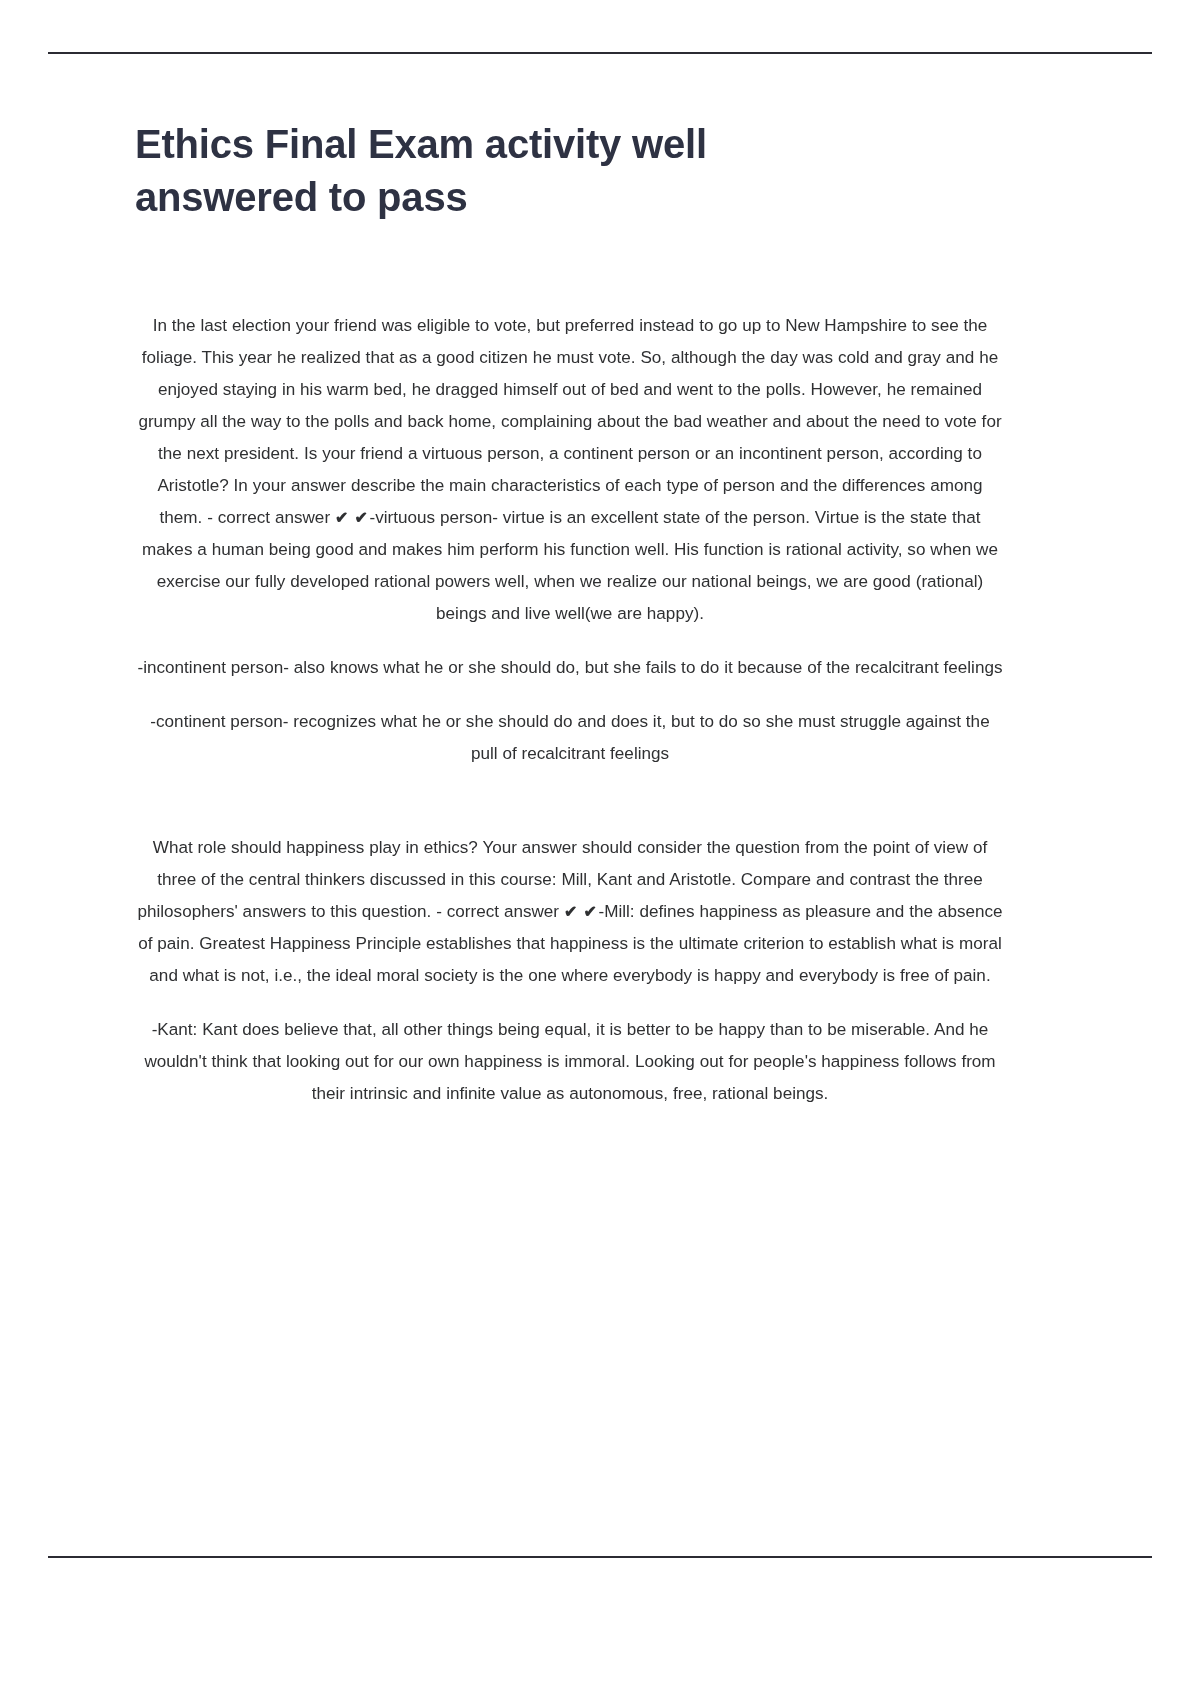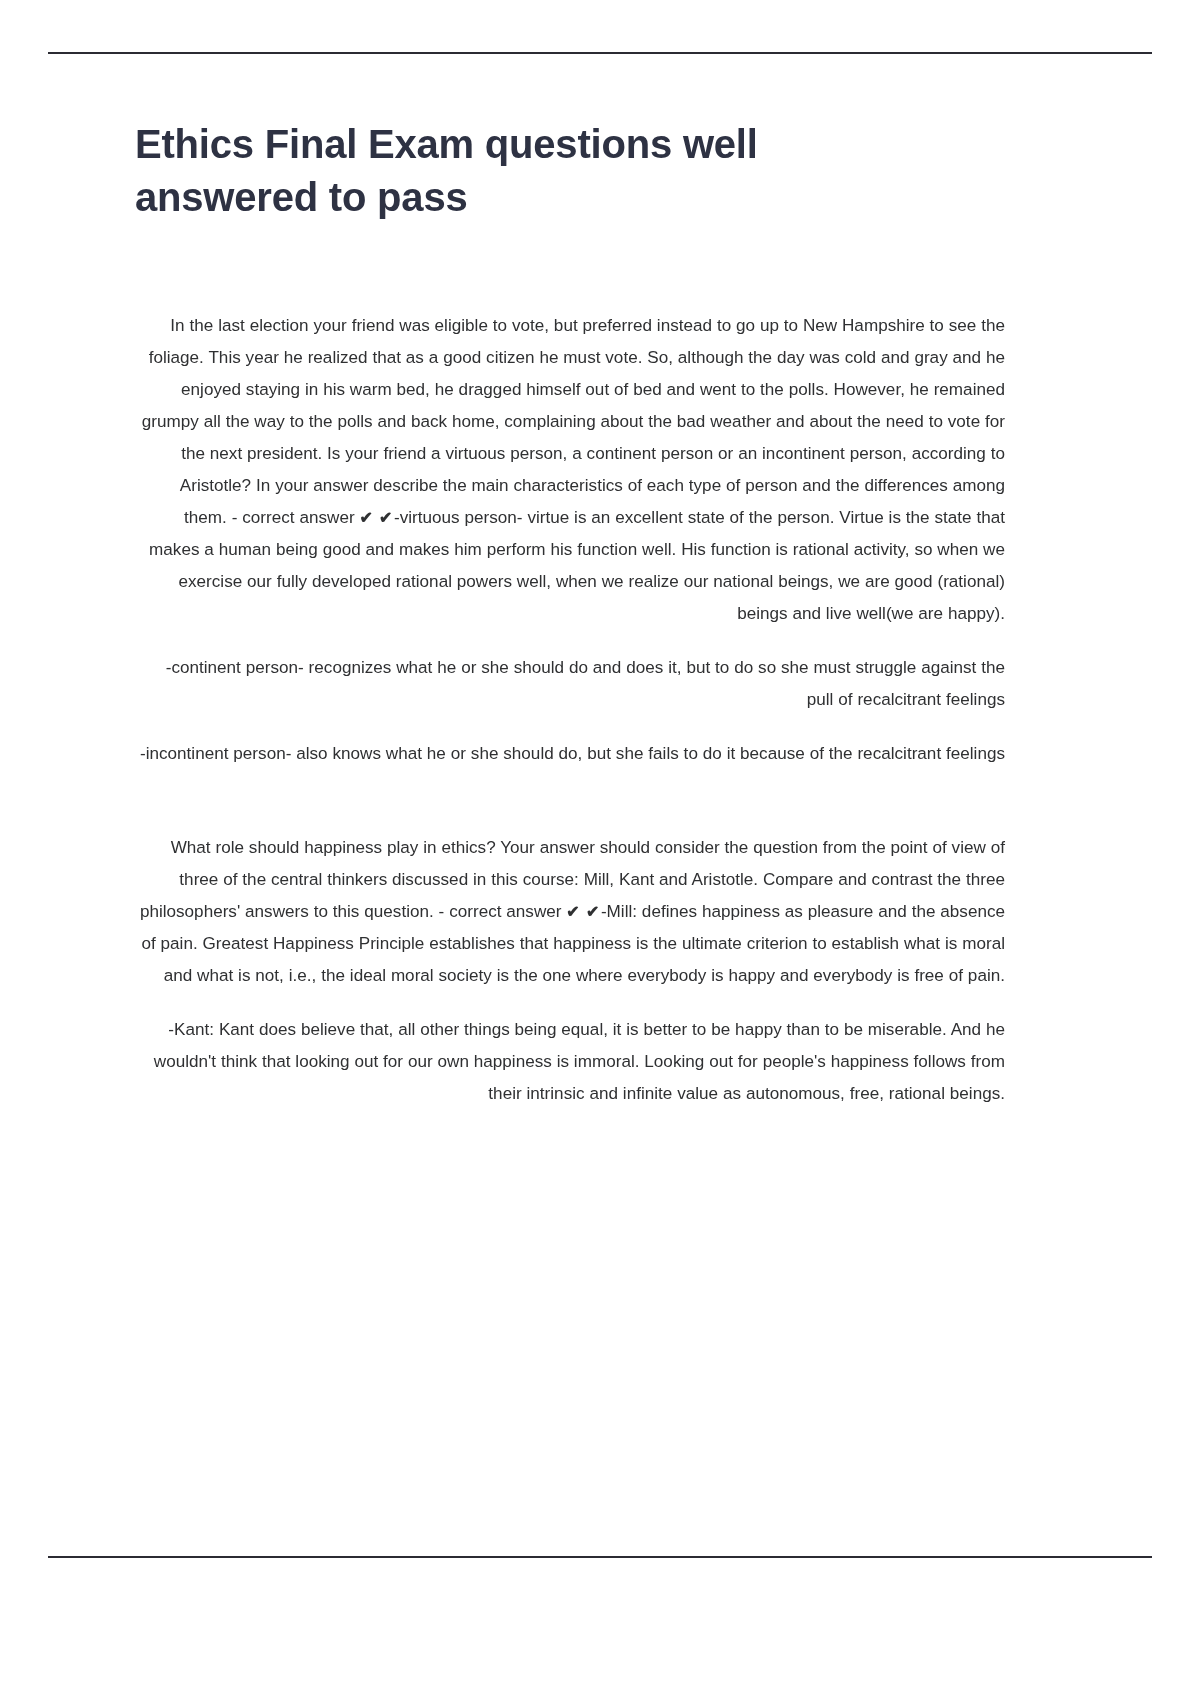--- a/index.html
+++ b/index.html
@@ -53,21 +53,21 @@
     width: 760px;
   }
   .body-block {
     margin-top: 86px;
   }
   p.para {
     margin: 0 0 22px 0;
     font-size: 17.1px;
     line-height: 32px;
     color: #2f3032;
-    text-align: right;
+    text-align: center;
     letter-spacing: 0.01px;
     word-spacing: 0.1px;
   }
   p.para:last-child {
     margin-bottom: 0;
   }
   .check {
     font-weight: bold;
     font-size: 16px;
     letter-spacing: 1.5px;
@@ -77,27 +77,27 @@
   }
 </style>
 </head>
 <body>
 
 <div class="page">
 
   <div class="rule-top"></div>
 
   <div class="content">
-    <h1 class="doc-title">Ethics Final Exam questions well answered to pass</h1>
+    <h1 class="doc-title">Ethics Final Exam activity well answered to pass</h1>
 
     <div class="body-block">
       <div id="block-0">
           <p class="para"><span>In the last election your friend was eligible to vote, but preferred instead to go up to New Hampshire to see the foliage. This year he realized that as a good citizen he must vote. So, although the day was cold and gray and he enjoyed staying in his warm bed, he dragged himself out of bed and went to the polls. However, he remained grumpy all the way to the polls and back home, complaining about the bad weather and about the need to vote for the next president. Is your friend a virtuous person, a continent person or an incontinent person, according to Aristotle? In your answer describe the main characteristics of each type of person and the differences among them. - correct answer </span><span class="check">✔ ✔</span><span>-virtuous person- virtue is an excellent state of the person. Virtue is the state that makes a human being good and makes him perform his function well. His function is rational activity, so when we exercise our fully developed rational powers well, when we realize our national beings, we are good (rational) beings and live well(we are happy).</span></p>
+          <p class="para"><span>-incontinent person- also knows what he or she should do, but she fails to do it because of the recalcitrant feelings</span></p>
           <p class="para"><span>-continent person- recognizes what he or she should do and does it, but to do so she must struggle against the pull of recalcitrant feelings</span></p>
-          <p class="para"><span>-incontinent person- also knows what he or she should do, but she fails to do it because of the recalcitrant feelings</span></p>
         </div>
       <div class="block-gap"></div>
       <div id="block-1">
           <p class="para"><span>What role should happiness play in ethics? Your answer should consider the question from the point of view of three of the central thinkers discussed in this course: Mill, Kant and Aristotle. Compare and contrast the three philosophers' answers to this question. - correct answer </span><span class="check">✔ ✔</span><span>-Mill: defines happiness as pleasure and the absence of pain. Greatest Happiness Principle establishes that happiness is the ultimate criterion to establish what is moral and what is not, i.e., the ideal moral society is the one where everybody is happy and everybody is free of pain.</span></p>
           <p class="para"><span>-Kant: Kant does believe that, all other things being equal, it is better to be happy than to be miserable. And he wouldn't think that looking out for our own happiness is immoral. Looking out for people's happiness follows from their intrinsic and infinite value as autonomous, free, rational beings.</span></p>
         </div>
     </div>
   </div>
 
   <div class="rule-bottom"></div>

